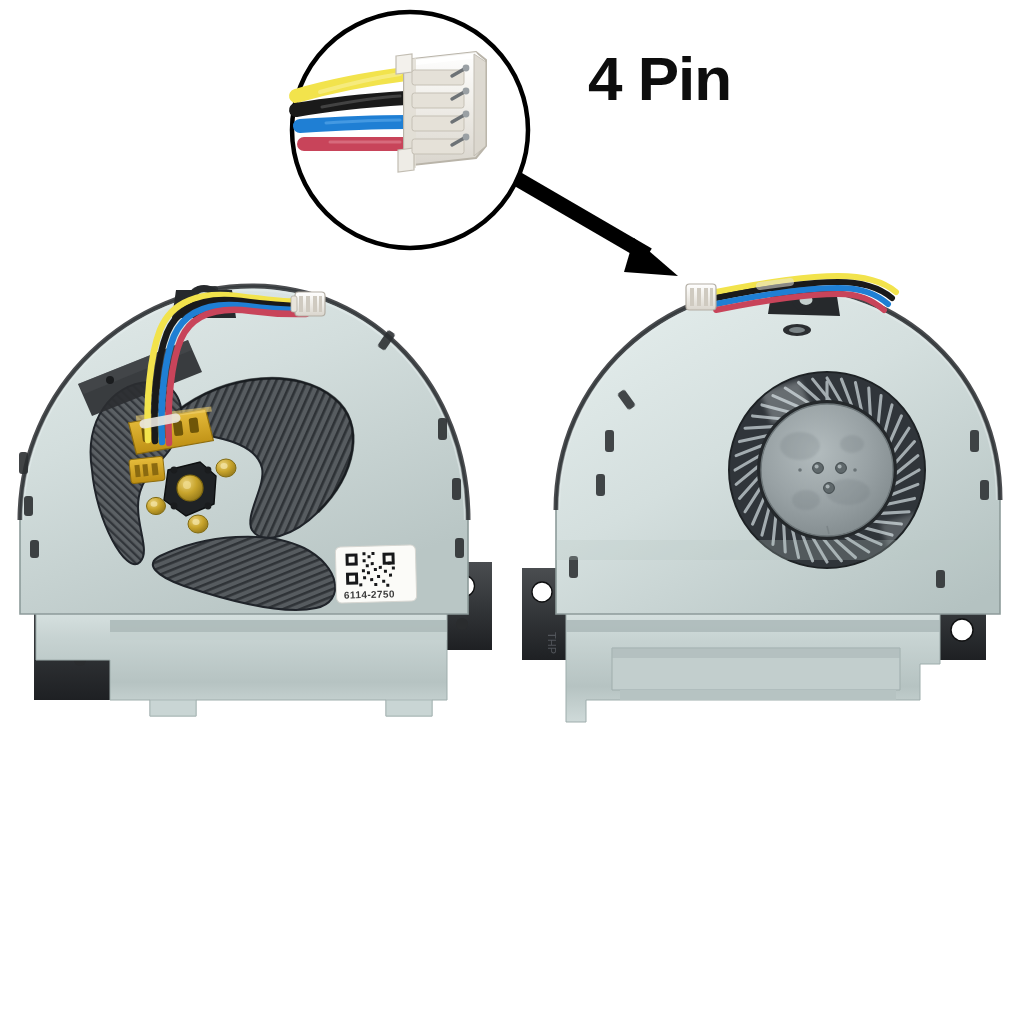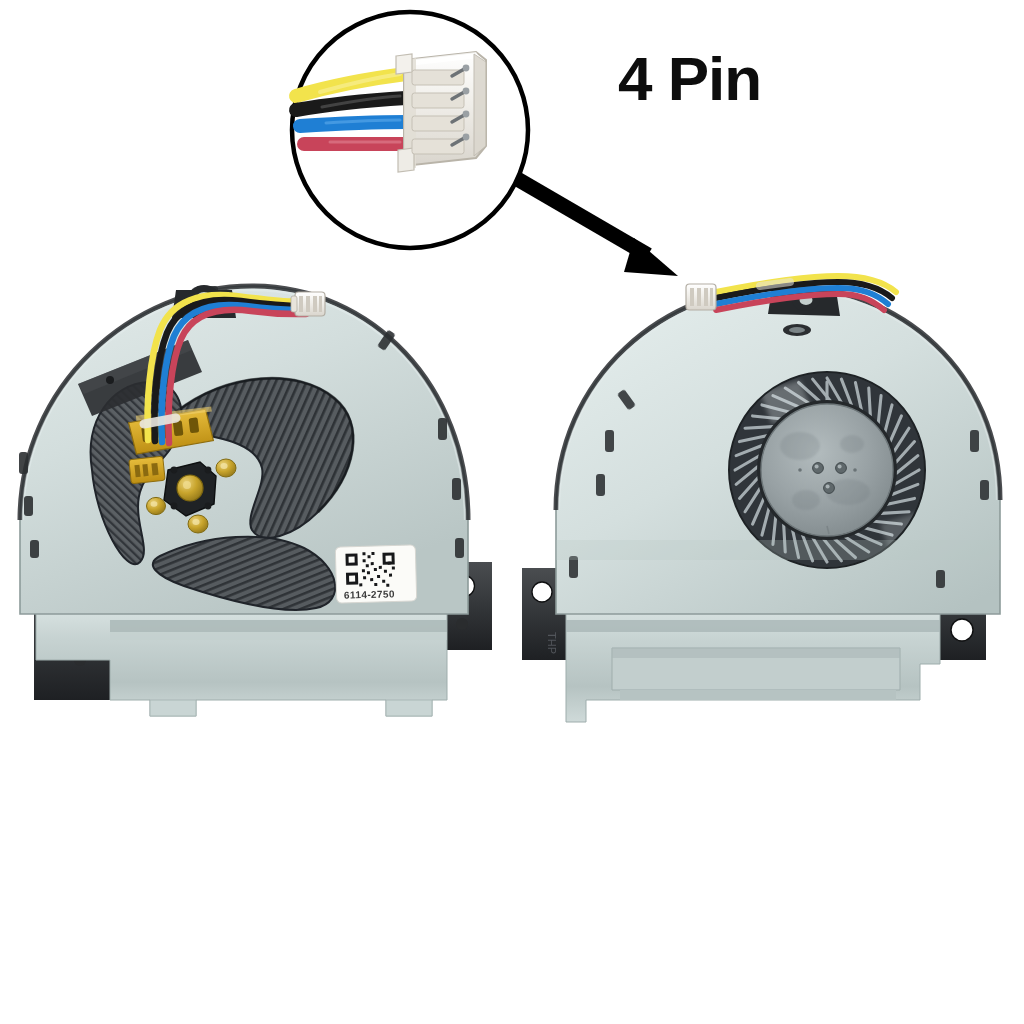--- a/index.html
+++ b/index.html
@@ -10,21 +10,20 @@
     position:absolute;
     left:588px; top:48px;
     font-family:"Liberation Sans",sans-serif;
     font-size:62px;
     font-weight:bold;
     color:#0d0d0d;
     letter-spacing:-1px;
     line-height:1;
     white-space:nowrap;
     user-select:none;
-    margin-left:30px;
   }
   .lbl-code{
     position:absolute;
     left:344px; top:589px;
     font-family:"Liberation Sans",sans-serif;
     font-size:10px;
     font-weight:600;
     color:#3b3b3b;
     letter-spacing:.4px;
     white-space:nowrap;

